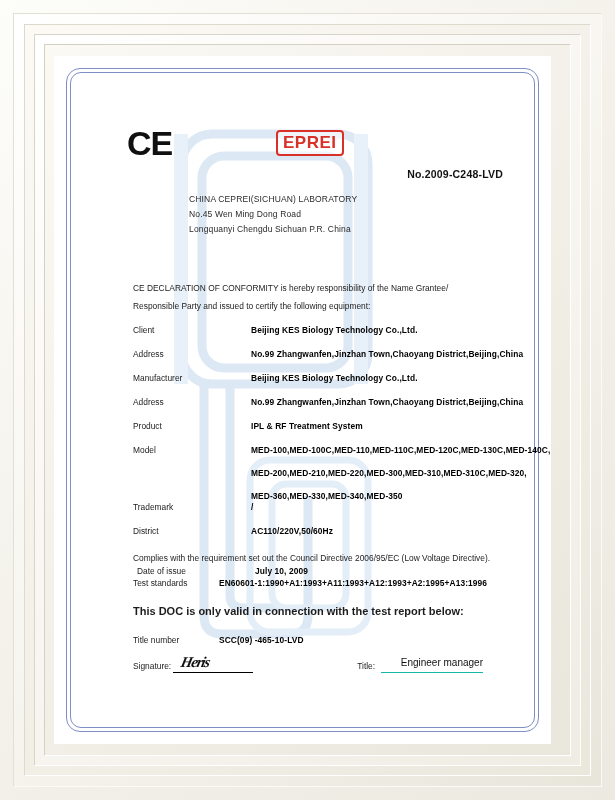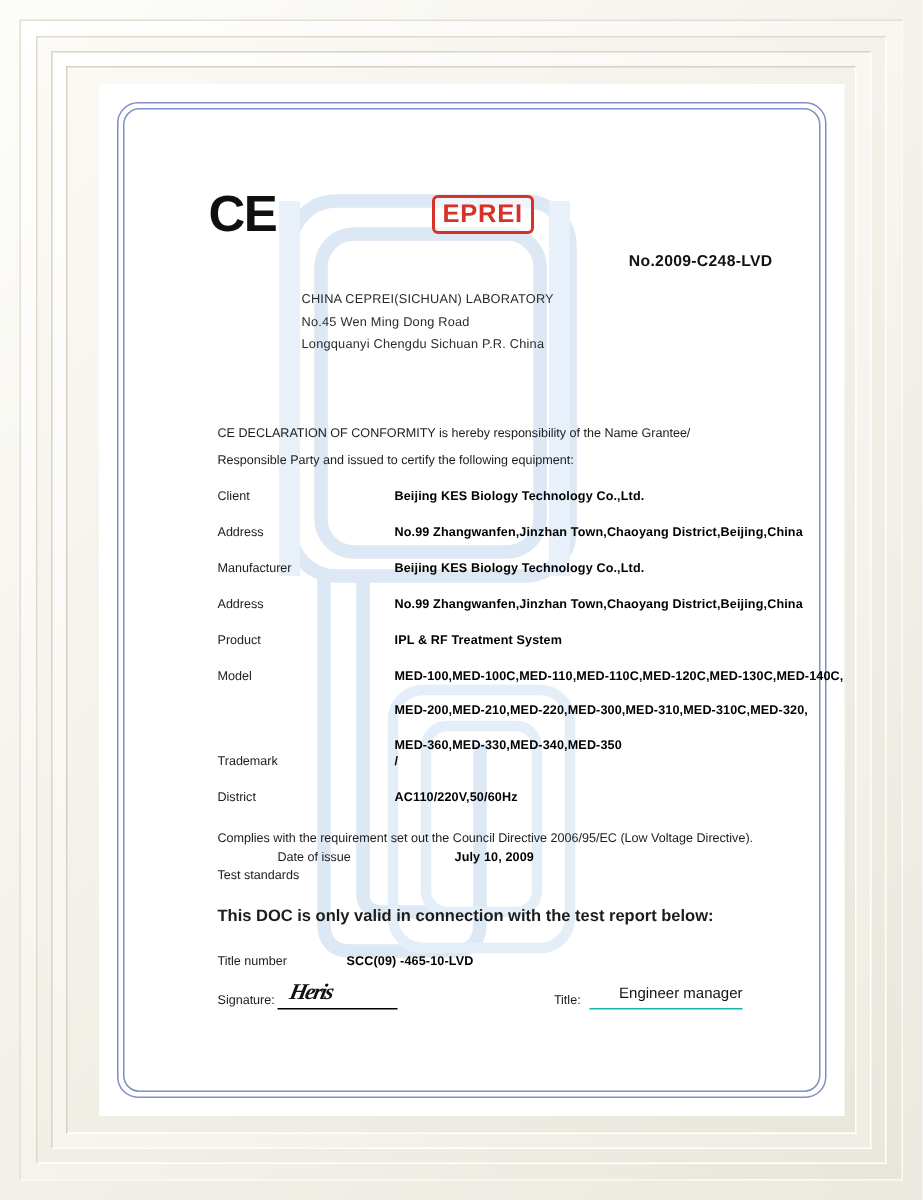--- a/index.html
+++ b/index.html
@@ -59,21 +59,21 @@
     border-top: 1px solid #d4d0c2;
     border-left: 1px solid #d4d0c2;
     border-right: 1px solid #ffffff;
     border-bottom: 1px solid #ffffff;
     box-sizing: border-box;
   }
 
   
   .paper {
     position: absolute;
-    left: 66px; top: 56px;
+    left: 54px; top: 56px;
     width: 497px; height: 688px;
     background: #ffffff;
     box-sizing: border-box;
     overflow: hidden;
   }
 
   
   .blue-border-outer {
     position: absolute;
     left: 12px; top: 12px; right: 12px; bottom: 12px;
@@ -201,21 +201,21 @@
     padding-top: 1px;
     letter-spacing: 0.1px;
     white-space: nowrap;
   }
   .field-value .model-line {
     display: block;
     margin-bottom: 13px;
   }
   .field-value .model-line:last-child { margin-bottom: 0; }
 
-  .date-row { margin-top: 16px; margin-left: 36px; }
+  .date-row { margin-top: 16px; }
   .date-row .field-label { padding-left: 4px; }
 
   .complies {
     position: absolute;
     left: 79px; top: 497px;
     font-size: 8.4px;
     color: #1c1c1c;
   }
 
   .standards-row {
@@ -382,20 +382,21 @@
           <div class="field-label">Date of issue</div>
           <div class="field-value">July 10, 2009</div>
         </div>
 
       </div>
 
       <div class="complies">Complies with the requirement set out the Council Directive 2006/95/EC (Low Voltage Directive).</div>
 
       <div class="standards-row">
         <div class="field-label">Test standards</div>
+        <div class="field-value">EN60601-1:1990+A1:1993+A11:1993+A12:1993+A2:1995+A13:1996</div>
       </div>
 
       <div class="doc-valid">This DOC is only valid in connection with the test report below:</div>
 
       <div class="report-row">
         <div class="field-label">Title number</div>
         <div class="field-value">SCC(09) -465-10-LVD</div>
       </div>
 
       <div class="signature-row">

